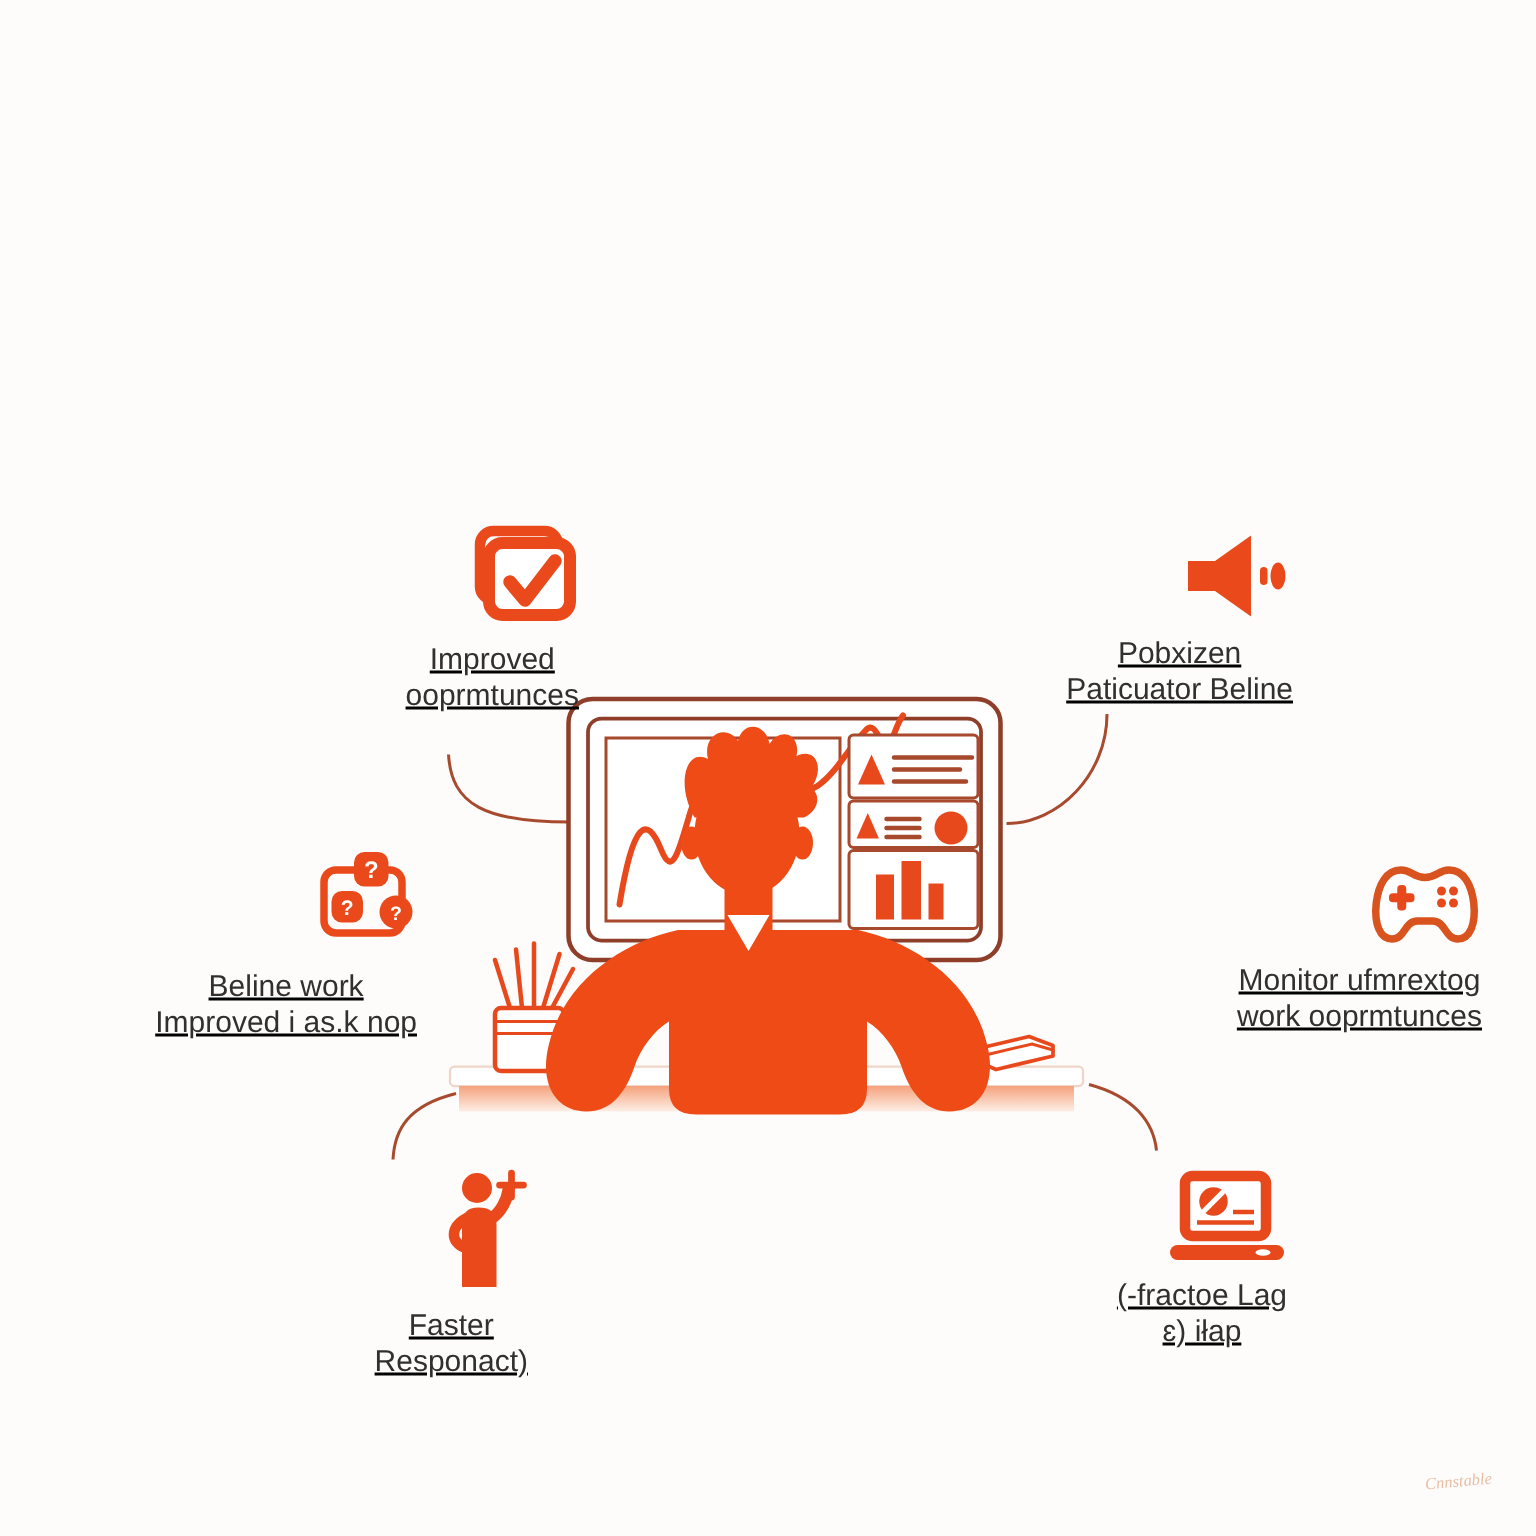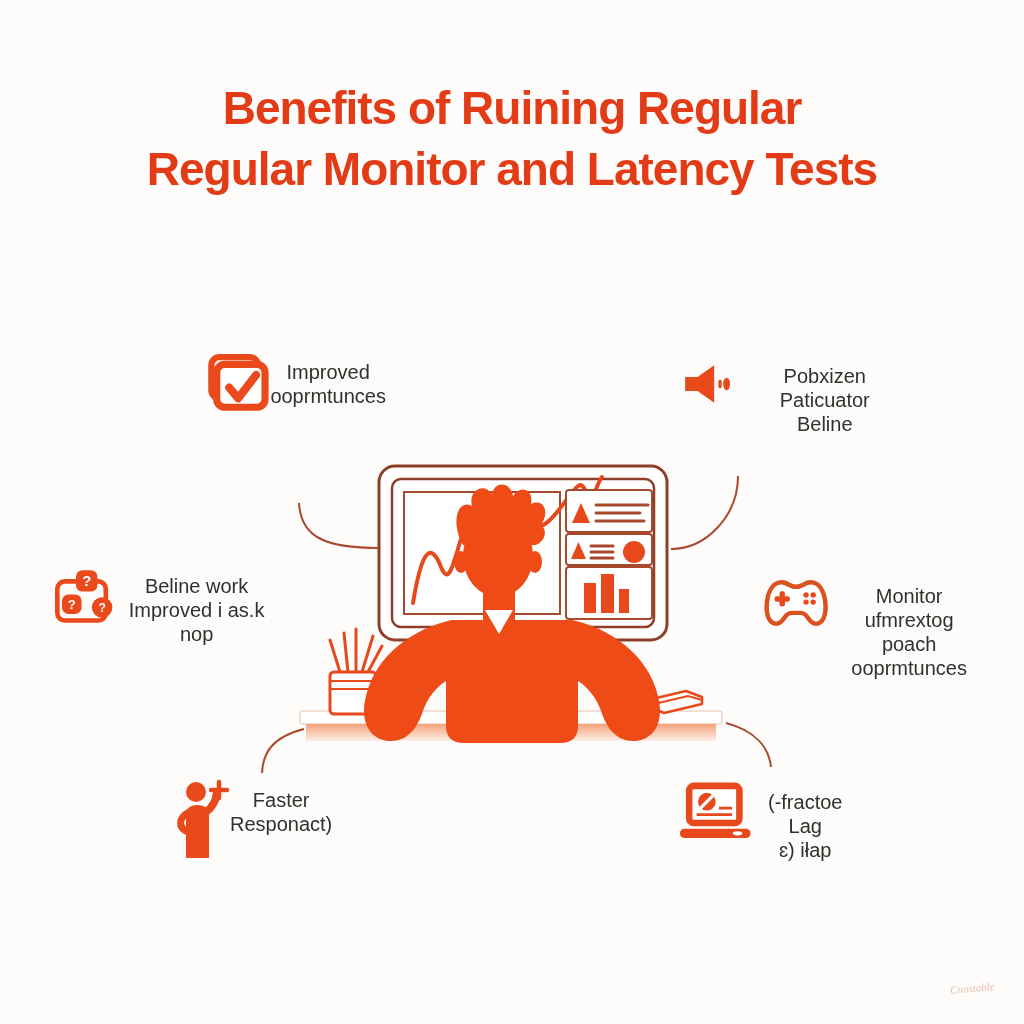--- a/index.html
+++ b/index.html
@@ -8,52 +8,48 @@
     background:#fdfcfb;font-family:"Liberation Sans",sans-serif;
   }
   
   .title{
     position:absolute;top:78px;left:0;width:100%;
     text-align:center;color:#e23b16;font-weight:bold;
     font-size:46px;line-height:61px;letter-spacing:-1px;
   }
   
   .item{
-    position:absolute;display:flex;flex-direction:row;
-    align-items:flex-start;text-align:center;
+    position:absolute;display:flex;flex-direction:column;
+    align-items:flex-end;text-align:center;text-decoration:underline;
   }
   .item .label{
     margin-top:10px;font-size:20px;line-height:24px;color:#32302d;
   }
   .item .label span{display:block;}
   #item-improved{left:206px;top:350px;width:180px;}
-  #item-speaker {left:681px;top:354px;width:196px;gap:39px;}
+  #item-speaker {left:666px;top:354px;width:196px;}
   #item-flow    {left:48px; top:564px;width:230px;}
   #item-gamepad {left:762px;top:574px;width:226px;}
   #item-person  {left:172px;top:778px;width:180px;}
   #item-laptop  {left:678px;top:780px;width:180px;}
   
   #scene{position:absolute;left:0;top:0;z-index:1;pointer-events:none;}
   .item{z-index:2;}
   
   .watermark{
     position:absolute;left:950px;top:982px;font-family:"Liberation Serif",serif;
     font-style:italic;font-size:11px;color:#d98a5e;opacity:.55;
     transform:rotate(-5deg);z-index:3;
   }
 </style>
 </head>
 <body>
 
 <div class="canvas">
 
-  <div class="title">
-    <div>Benefits of Ruining Regular</div>
-    <div>Regular Monitor and Latency Tests</div>
-  </div>
 
   <svg id="scene" width="1024" height="1024" viewBox="0 0 1024 1024">
     <defs>
       <linearGradient id="deskGrad" x1="0" y1="0" x2="0" y2="1">
         <stop offset="0" stop-color="#f5a27c"></stop>
         <stop offset="1" stop-color="#fdeee6"></stop>
       </linearGradient>
     </defs>
 
     <g stroke="#a84a2e" stroke-width="2" fill="none">
@@ -185,21 +181,21 @@
       <rect x="19.5" y="16" width="6" height="17" rx="2.5" fill="#e8491c"></rect>
       <g fill="#e8491c">
         <circle cx="49" cy="20" r="3"></circle>
           <circle cx="57" cy="20" r="3"></circle>
         <circle cx="49" cy="28" r="3"></circle>
           <circle cx="57" cy="28" r="3"></circle>
       </g>
     </svg>
     <div class="label">
       <span>Monitor ufmrextog</span>
-      <span>poach ooprmtunces</span>
+      <span>work ooprmtunces</span>
     </div>
   </div>
 
   <div class="item" id="item-laptop">
     <svg width="80" height="62" viewBox="0 0 80 62">
       <rect x="12" y="4" width="54" height="40" rx="5" fill="#ffffff" stroke="#e8491c" stroke-width="7"></rect>
       <circle cx="31" cy="21" r="9.5" fill="#e8491c"></circle>
       <path d="M25,27 L37,15" stroke="#ffffff" stroke-width="3.5" stroke-linecap="round"></path>
       <path d="M44,28 H58 M20,35 H58" stroke="#e8491c" stroke-width="3" fill="none"></path>
       <rect x="2" y="50" width="76" height="10" rx="5" fill="#e8491c"></rect>

